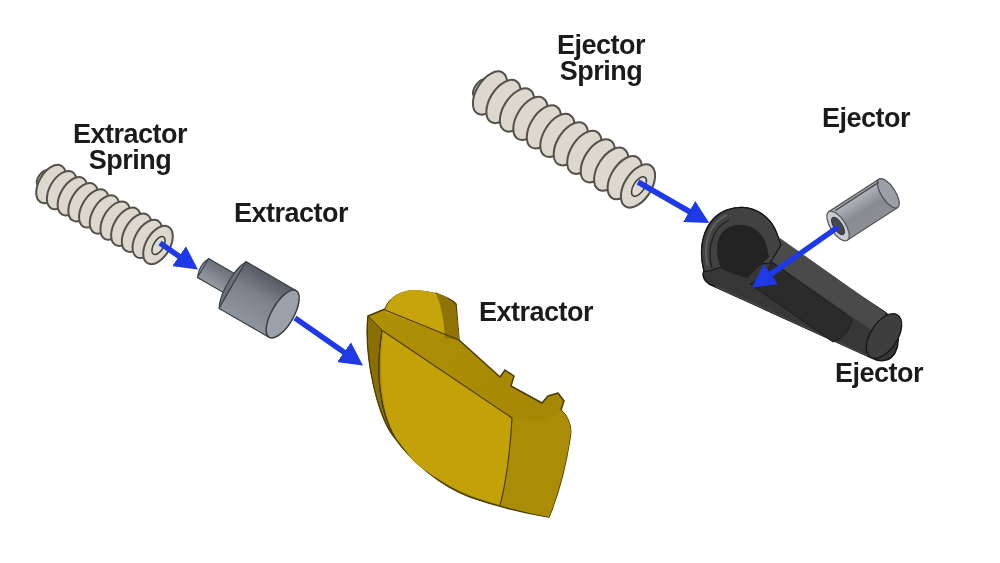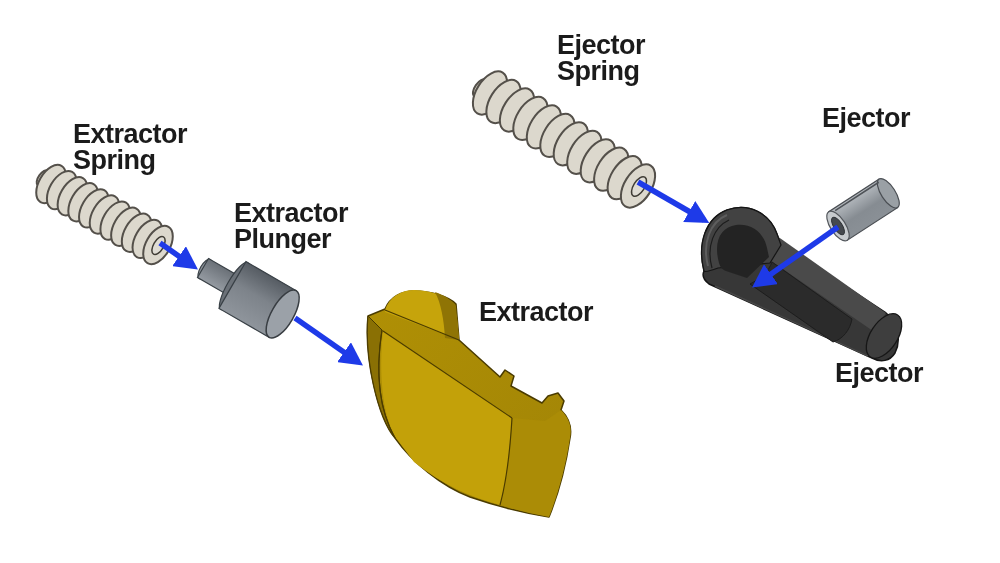--- a/index.html
+++ b/index.html
@@ -1,19 +1,19 @@
 <!DOCTYPE html>
 <html><head>
 <meta charset="utf-8">
 <style>
   html,body{margin:0;padding:0;background:#fff;}
   .stage{position:relative;width:1000px;height:563px;background:#fff;overflow:hidden;
          font-family:"Liberation Sans",sans-serif;}
   .scene{position:absolute;left:0;top:0;}
-  .label{position:absolute;transform:translateX(-50%);font-weight:700;
+  .label{position:absolute;transform:translateX(-50%);text-align:center;font-weight:700;
          font-size:27px;line-height:26px;letter-spacing:-0.5px;color:#1b1b1b;white-space:nowrap;}
   .spring-ring{fill:#dcd8cd;stroke:#54504a;stroke-width:2;}
   .edge{stroke:#4a3b00;stroke-width:1.2;fill:none;}
 </style>
 </head>
 <body>
 
 <div class="stage">
 
 <svg class="scene" width="1000" height="563" viewBox="0 0 1000 563">
@@ -142,21 +142,20 @@
   </g>
 </svg>
 
   <div class="label" style="left:130px;top:121px">
     <div>Extractor</div>
     <div>Spring</div>
   </div>
 
   <div class="label" style="left:291px;top:200px">
     <div>Extractor</div>
-    <div>Plunger</div>
   </div>
 
   <div class="label" style="left:536px;top:299px">
     <div>Extractor</div>
   </div>
 
   <div class="label" style="left:601px;top:32px">
     <div>Ejector</div>
     <div>Spring</div>
   </div>

